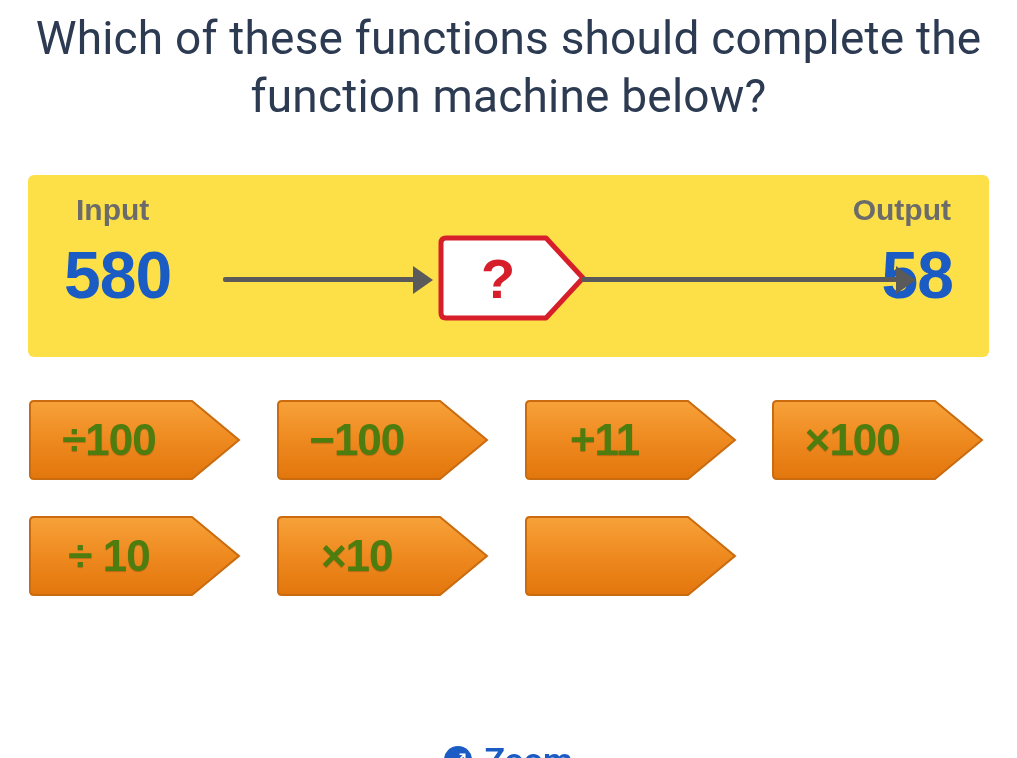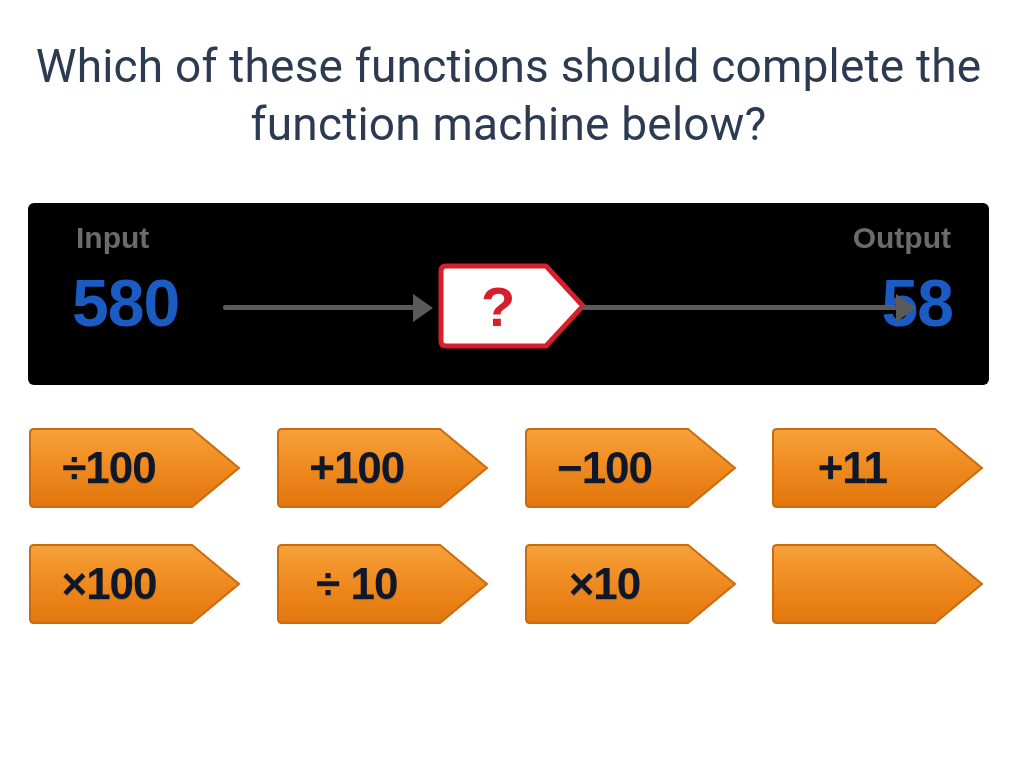--- a/index.html
+++ b/index.html
@@ -18,27 +18,26 @@
     box-sizing: border-box;
   }
   .question {
     text-align: center;
     font-size: 46px;
     line-height: 1.25;
     color: #2c3a52;
     font-weight: 400;
     padding: 10px 20px 0 20px;
     letter-spacing: 0.2px;
-    margin-top: 28px;
   }
 
   
   .machine {
     margin: 50px 28px 0 28px;
-    background: #000000;
+    background: #fde047;
     border-radius: 6px;
     height: 182px;
     position: relative;
     box-sizing: border-box;
   }
   .io-label {
     position: absolute;
     top: 18px;
     font-family: Arial, Helvetica, sans-serif;
     font-size: 30px;
@@ -49,21 +48,21 @@
   .label-output { right: 38px; margin-left: 46px; }
   .io-value {
     position: absolute;
     top: 62px;
     font-family: Arial, Helvetica, sans-serif;
     font-size: 66px;
     font-weight: 700;
     color: #1a5bc4;
     letter-spacing: -1px;
   }
-  .val-input { left: 44px; }
+  .val-input { left: 36px; }
   .val-output { right: 36px; }
 
   .arrow1 {
     position: absolute;
     left: 195px;
     top: 102px;
     width: 210px;
     height: 6px;
   }
   .arrow2 {
@@ -131,21 +130,21 @@
     position: absolute;
     left: 0; top: 0;
     width: 162px;
     height: 82px;
     display: flex;
     align-items: center;
     justify-content: center;
     font-family: Arial, Helvetica, sans-serif;
     font-size: 44px;
     font-weight: 700;
-    color: #0f172a;
+    color: #4d7c0f;
     text-shadow: 0 1px 1px rgba(0,0,0,0.2);
     letter-spacing: -1px;
     white-space: nowrap;
   }
 
   .zoom-row {
     position: absolute;
     left: 0;
     right: 0;
     bottom: 0;
@@ -217,26 +216,20 @@
             <stop offset="0" stop-color="#f7a23a"></stop>
             <stop offset="0.5" stop-color="#ee8a1f"></stop>
             <stop offset="1" stop-color="#e2760d"></stop>
           </linearGradient>
         </defs>
         <path d="M6 2 H164 L211 41 L164 80 H6 Q2 80 2 76 V6 Q2 2 6 2 Z" fill="url(#g1)" stroke="#c96b0e" stroke-width="2"></path>
       </svg>
       <div class="opt-text">÷100</div>
     </div>
 
-    <div class="opt">
-      <svg width="215" height="82" viewBox="0 0 215 82">
-        <path d="M6 2 H164 L211 41 L164 80 H6 Q2 80 2 76 V6 Q2 2 6 2 Z" fill="url(#g1)" stroke="#c96b0e" stroke-width="2"></path>
-      </svg>
-      <div class="opt-text">+100</div>
-    </div>
 
     <div class="opt">
       <svg width="215" height="82" viewBox="0 0 215 82">
         <path d="M6 2 H164 L211 41 L164 80 H6 Q2 80 2 76 V6 Q2 2 6 2 Z" fill="url(#g1)" stroke="#c96b0e" stroke-width="2"></path>
       </svg>
       <div class="opt-text">−100</div>
     </div>
 
     <div class="opt">
       <svg width="215" height="82" viewBox="0 0 215 82">

